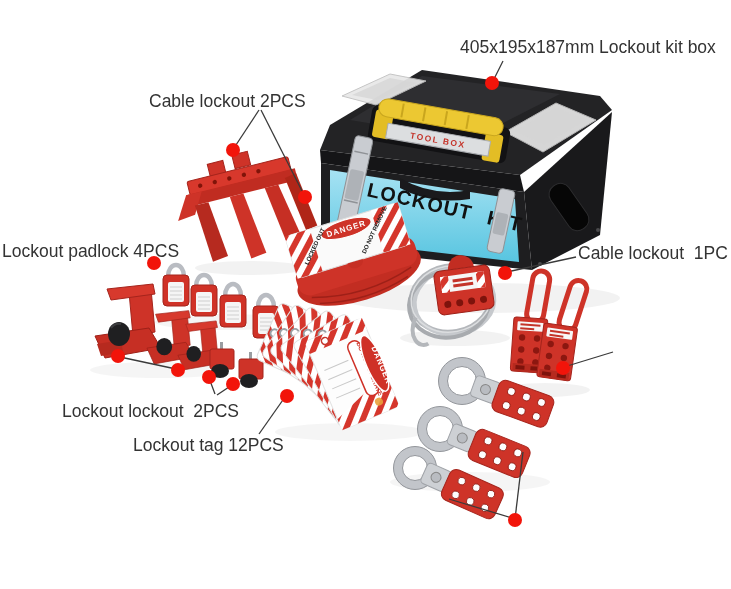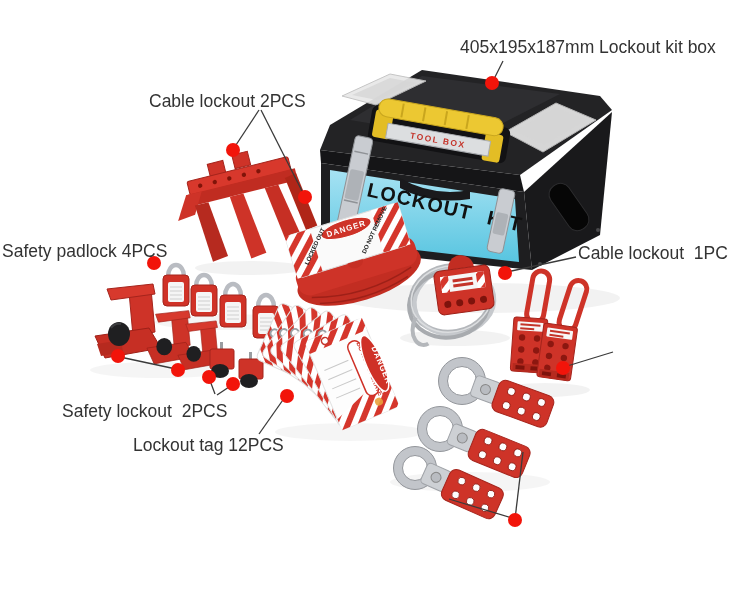--- a/index.html
+++ b/index.html
@@ -376,17 +376,17 @@
     <circle cx="233" cy="384" r="7"></circle>
     <circle cx="287" cy="396" r="7"></circle>
     <circle cx="505" cy="273" r="7"></circle>
     <circle cx="563" cy="368" r="7"></circle>
     <circle cx="515" cy="520" r="7"></circle>
   </g>
 </svg>
 
   <div class="lbl" id="lbl-kit">405x195x187mm Lockout kit box</div>
   <div class="lbl" id="lbl-valve">Cable lockout 2PCS</div>
-  <div class="lbl" id="lbl-padlock">Safety padlock 4PCS</div>
-  <div class="lbl" id="lbl-breaker2">Safety lockout  2PCS</div>
+  <div class="lbl" id="lbl-padlock">Lockout padlock 4PCS</div>
+  <div class="lbl" id="lbl-breaker2">Lockout lockout  2PCS</div>
   <div class="lbl" id="lbl-tag">Lockout tag 12PCS</div>
   <div class="lbl" id="lbl-cable">Cable lockout  1PC</div>
 </div>
 
 </body></html>

